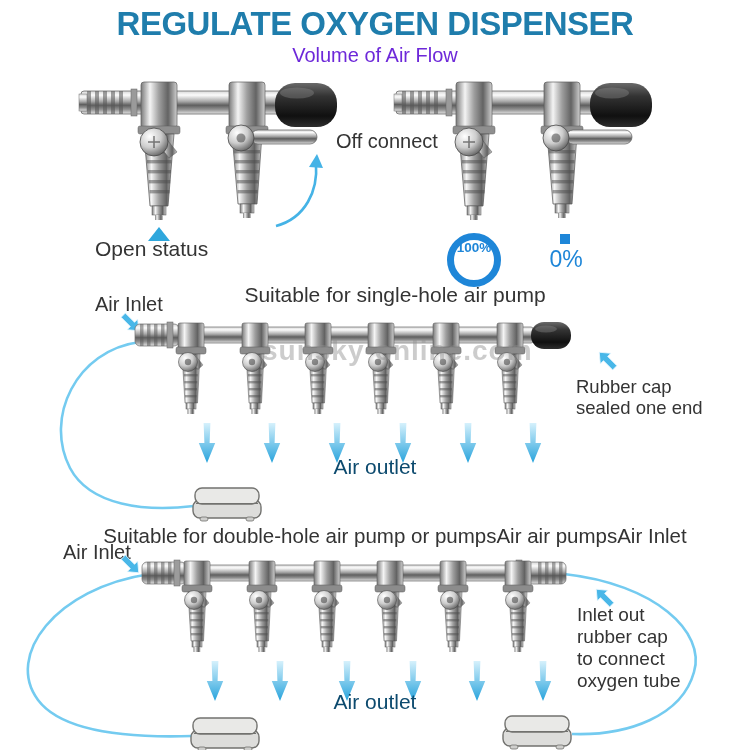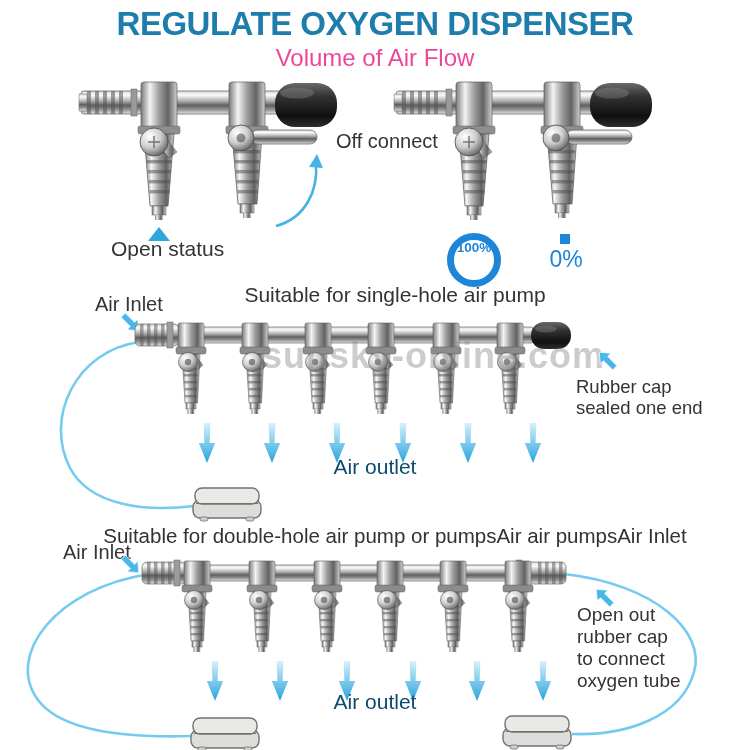--- a/index.html
+++ b/index.html
@@ -5,28 +5,28 @@
   html,body{margin:0;padding:0;background:#fff;}
   #stage{
     position:relative;width:750px;height:750px;background:#ffffff;overflow:hidden;
     font-family:"Liberation Sans", sans-serif;color:#3a3a3a;text-decoration:underline;
   }
   .abs{position:absolute;}
   .ctr{left:0;right:0;text-align:center;}
   .title{
     font-size:33px;font-weight:bold;letter-spacing:-0.5px;color:#1f7dac;
   }
-  .subtitle{font-size:24px;color:#ec4899;}
+  .subtitle{font-size:20px;color:#6d28d9;}
   .heading{font-size:21px;color:#333;margin-left:40px;}
   .label{font-size:20px;color:#343434;}
   .label-sm{font-size:18.5px;line-height:21px;color:#343434;}
   .label-md{font-size:19px;line-height:22px;color:#343434;}
   .outlet{font-size:21px;color:#0c4a6e;}
   .watermark{
-    font-size:36px;color:#8f8f8f;opacity:0.45;letter-spacing:1px;font-weight:bold;
+    font-size:28px;color:#8f8f8f;opacity:0.45;letter-spacing:1px;font-weight:bold;
   }
   .badge-ring{
     width:54px;height:54px;border:7px solid #1e86d8;border-radius:50%;
     display:flex;justify-content:center;box-sizing:border-box;
   }
   .badge-ring span{font-size:13.5px;font-weight:bold;color:#1e86d8;}
   .zero-square{width:10px;height:10px;background:#1e86d8;}
   .zero-text{font-size:23px;color:#1e86d8;width:44px;text-align:center;}
 </style>
 </head>
@@ -209,21 +209,21 @@
 
   <svg class="abs" style="left:266px;top:152px" width="64" height="78" viewBox="0 0 64 78">
     <path d="M10,74 C40,66 52,38 50,12" stroke="#45b3e6" stroke-width="2.6" fill="none"></path>
     <polygon points="43,15 51,2 57,16" fill="#45b3e6"></polygon>
   </svg>
   <div class="abs label" style="left:336px;top:130px">Off connect</div>
 
   <svg class="abs" style="left:148px;top:227px" width="22" height="14" viewBox="0 0 22 14">
     <polygon points="11,0 22,14 0,14" fill="#2fa7dd"></polygon>
   </svg>
-  <div class="abs label" style="left:111px;top:237px;font-size:21px">Open status</div>
+  <div class="abs label" style="left:95px;top:237px;font-size:21px">Open status</div>
 
   <div class="abs badge-ring" style="left:447px;top:233px">
     <span>100%</span>
   </div>
   <div class="abs zero-square" style="left:560px;top:234px"></div>
   <div class="abs zero-text" style="left:544px;top:246px">0%</div>
 
   <div class="abs ctr heading" style="top:283px">Suitable for single-hole air pump</div>
   <div class="abs label" style="left:95px;top:293px">Air Inlet</div>
   <svg class="abs" style="left:116px;top:308px" width="30" height="30" viewBox="0 0 30 30">
@@ -273,21 +273,21 @@
   </svg>
 
   <svg class="abs" style="left:140px;top:556px" width="430" height="105" viewBox="0 0 430 105">
     <use href="#manifold6b"></use>
   </svg>
 
   <svg class="abs" style="left:588px;top:582px" width="32" height="30" viewBox="0 0 32 30">
     <use href="#ptr" transform="translate(16,15) rotate(-135)"></use>
   </svg>
   <div class="abs label-md" style="left:577px;top:604px">
-    <div>Open out</div>
+    <div>Inlet out</div>
     <div>rubber cap</div>
     <div>to connect</div>
     <div>oxygen tube</div>
   </div>
 
   <svg class="abs" style="left:178px;top:658px" width="400" height="46" viewBox="0 0 400 46">
     <use href="#flowarrow" transform="translate(37,3)"></use>
     <use href="#flowarrow" transform="translate(102,3)"></use>
     <use href="#flowarrow" transform="translate(169,3)"></use>
     <use href="#flowarrow" transform="translate(235,3)"></use>

